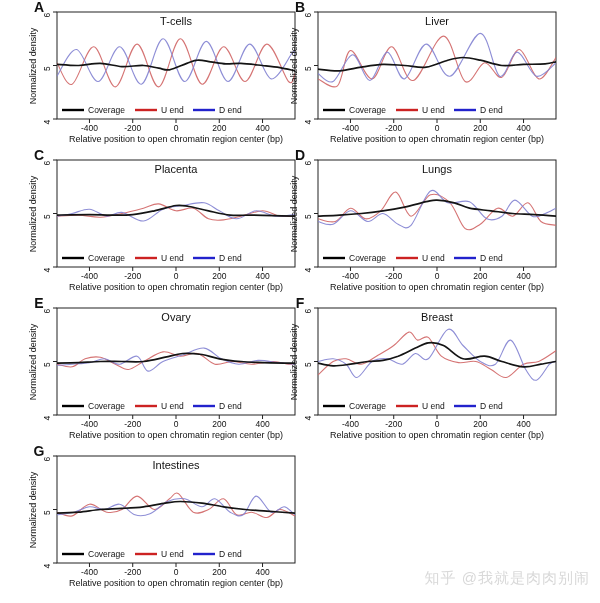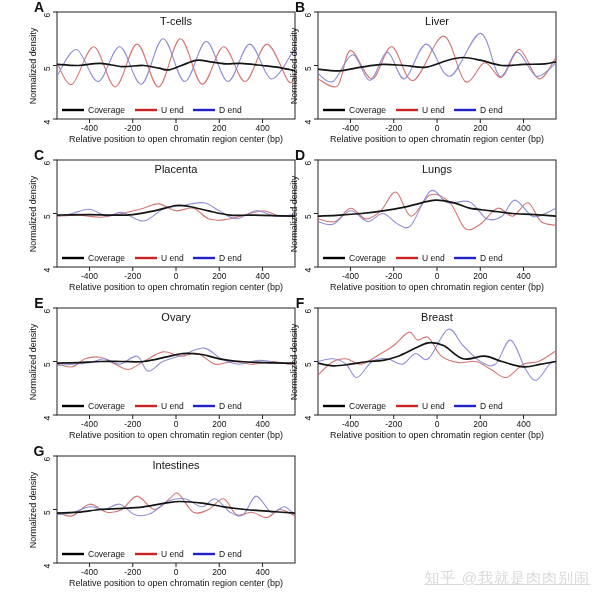--- a/index.html
+++ b/index.html
@@ -288,14 +288,14 @@
           <path d="M57.0,69.2C60.6,69.1,71.4,68.8,78.6,68.2C85.8,67.6,93.1,66.1,100.3,65.5C107.5,64.9,114.7,64.9,121.9,64.4C129.1,64.0,136.3,63.7,143.5,62.8C150.8,61.9,159.1,60.0,165.2,59.1C171.3,58.2,174.2,57.5,180.3,57.5C186.5,57.5,194.8,58.2,202.0,59.1C209.2,60.0,216.4,61.8,223.6,62.8C230.8,63.9,238.0,64.8,245.2,65.5C252.4,66.2,258.6,66.5,266.9,67.1C275.2,67.7,290.3,68.9,295.0,69.2" fill="none" stroke="#141414" stroke-width="1.7" stroke-opacity="1" clip-path="url(#clip6)"></path>
           <line x1="62" y1="110" x2="84" y2="110" stroke="#000000" stroke-width="2.4"></line>
           <text x="88" y="113" text-anchor="start" class="legend-label">Coverage</text>
           <line x1="135" y1="110" x2="157" y2="110" stroke="#cc2222" stroke-width="2.4"></line>
           <text x="161" y="113" text-anchor="start" class="legend-label">U end</text>
           <line x1="193" y1="110" x2="215" y2="110" stroke="#2222cc" stroke-width="2.4"></line>
           <text x="219" y="113" text-anchor="start" class="legend-label">D end</text>
         </svg>
       </div>
     </div>
-  <div id="watermark" style="color: rgb(217, 217, 217); text-decoration: underline;">知乎 @我就是肉肉别闹</div>
+  <div id="watermark" style="color: rgb(217, 217, 217);">知乎 @我就是肉肉别闹</div>
 </div>
 
 </body></html>

